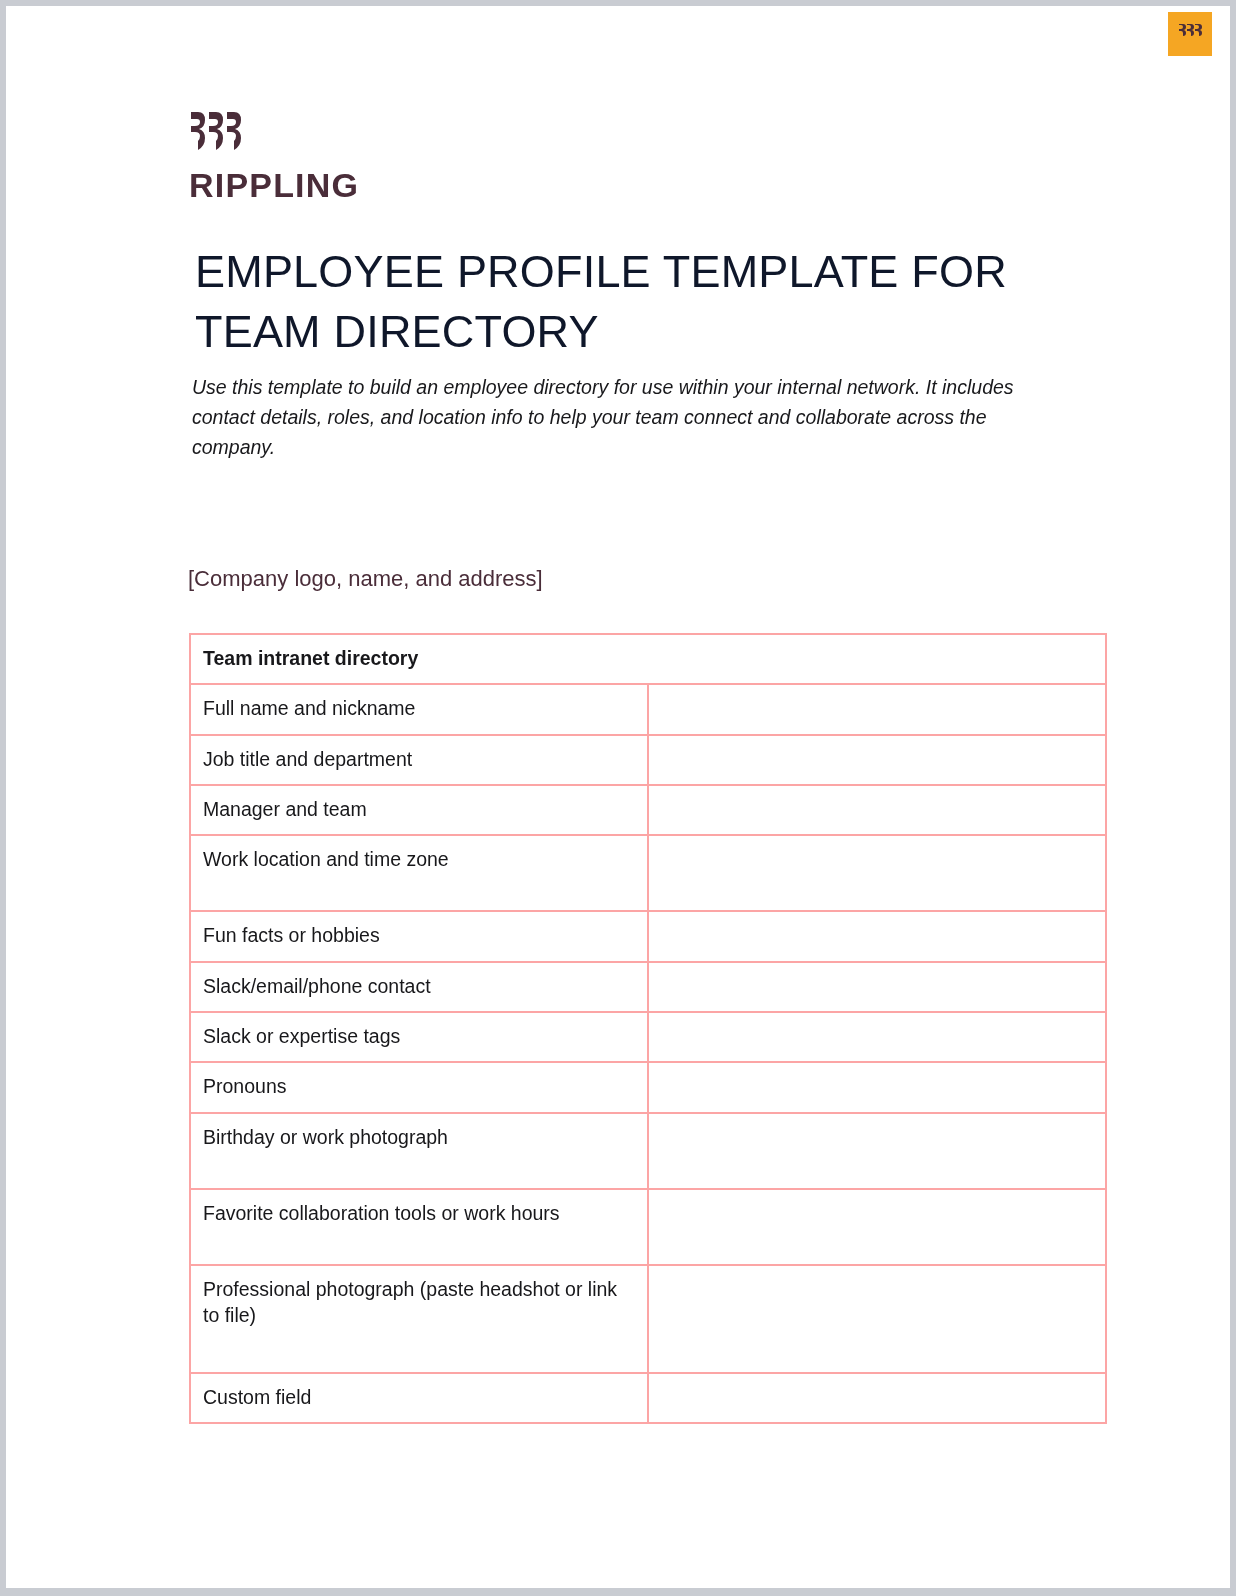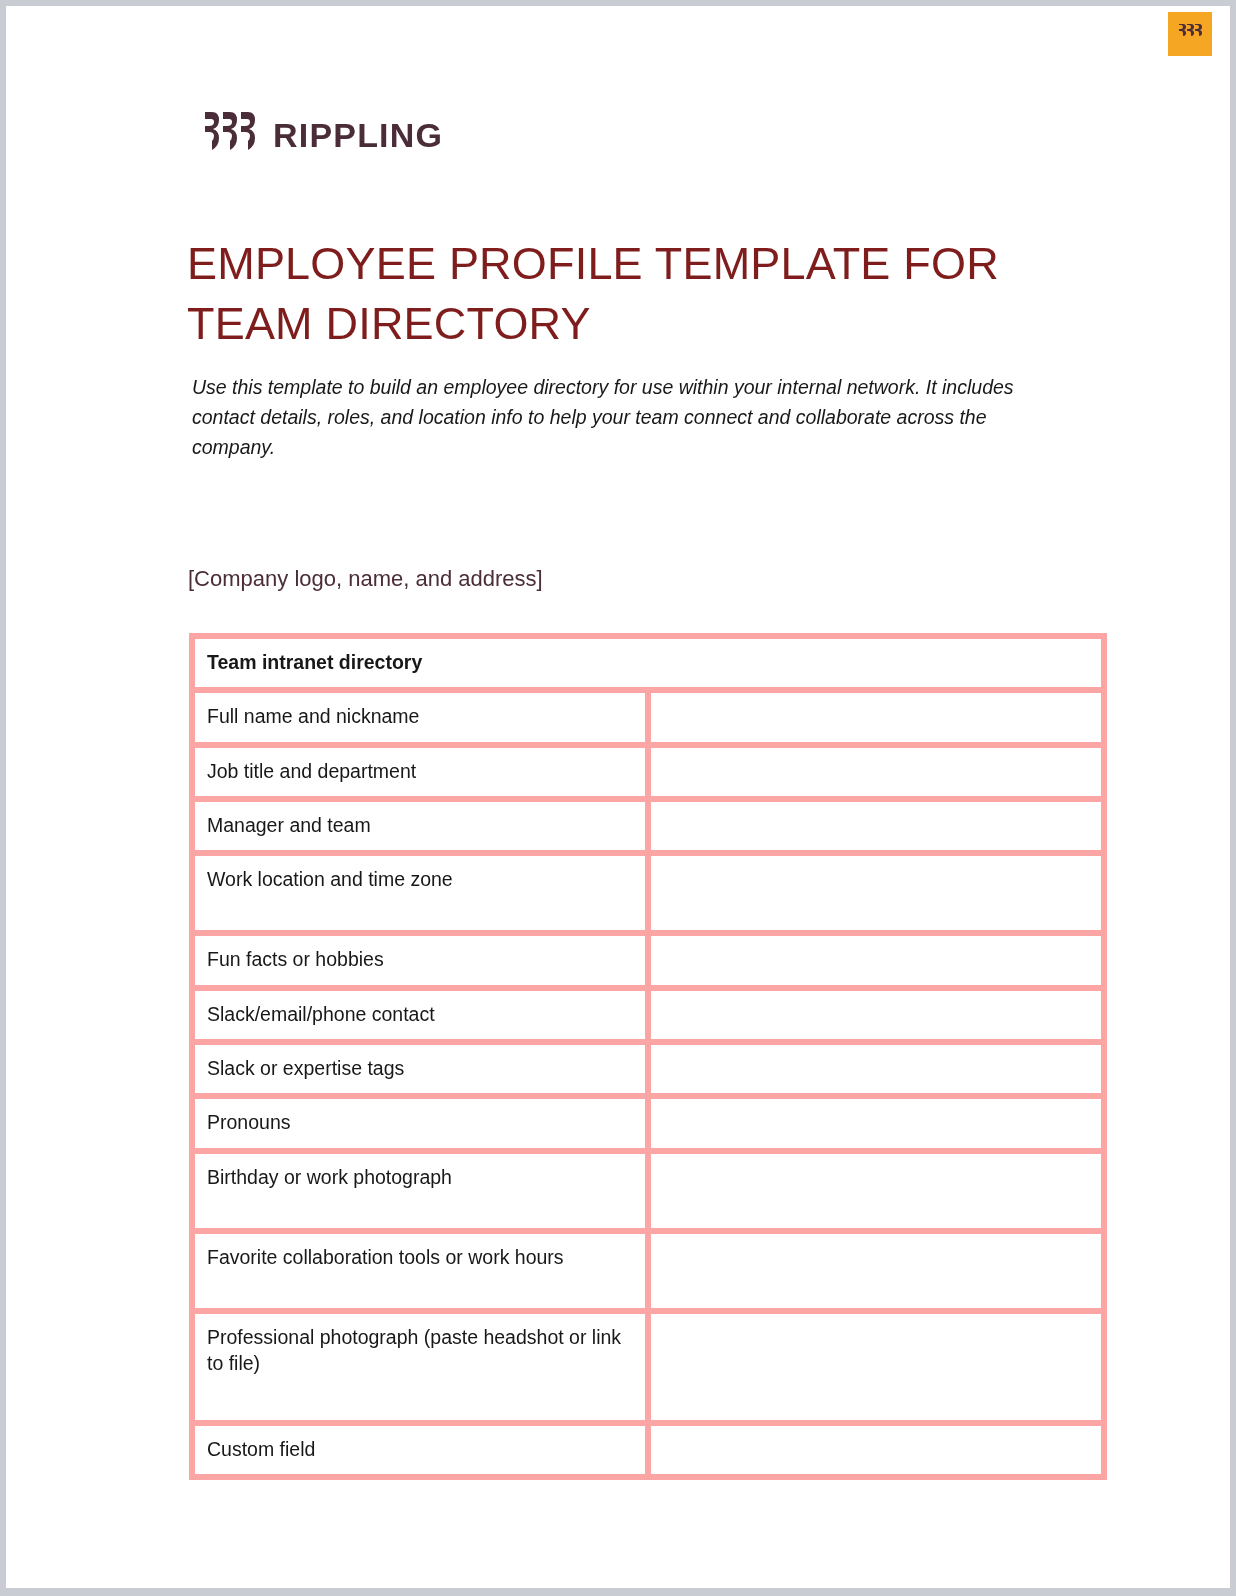--- a/index.html
+++ b/index.html
@@ -39,46 +39,47 @@
     display: flex;
     align-items: center;
     justify-content: center;
   }
   .corner-badge svg { display: block; }
 
   
   .brand {
     position: absolute;
     top: 104px;
-    left: 197px;
+    left: 183px;
     display: flex;
-    align-items: flex-end;
+    align-items: flex-start;
     gap: 16px;
+    flex-direction: column;
   }
   .brand-mark svg { display: block; }
   .brand-word {
     font-size: 34px;
     font-weight: bold;
     letter-spacing: 1.2px;
     color: #4a2d39;
     line-height: 1;
   }
 
   
   .doc-title {
     position: absolute;
     top: 228px;
     left: 181px;
     width: 860px;
     font-size: 45px;
     line-height: 1.33;
     font-weight: normal;
-    color: #7f1d1d;
+    color: #0f172a;
     letter-spacing: 0.2px;
-    margin: 0;
+    margin: 8px;
   }
 
   
   .doc-desc {
     position: absolute;
     top: 366px;
     left: 186px;
     width: 855px;
     font-size: 19.5px;
     line-height: 1.55;
@@ -105,21 +106,21 @@
     top: 627px;
     left: 183px;
     width: 918px;
   }
   table.dir-table {
     width: 100%;
     border-collapse: collapse;
     table-layout: fixed;
   }
   table.dir-table td {
-    border: 6px solid #fca5a5;
+    border: 2px solid #fca5a5;
     vertical-align: top;
     padding: 10px 12px 12px 12px;
     font-size: 19.5px;
     line-height: 1.35;
     color: #18181b;
     margin-left: 20px;
   }
   td.head-cell {
     font-weight: bold;
     font-size: 20px;

